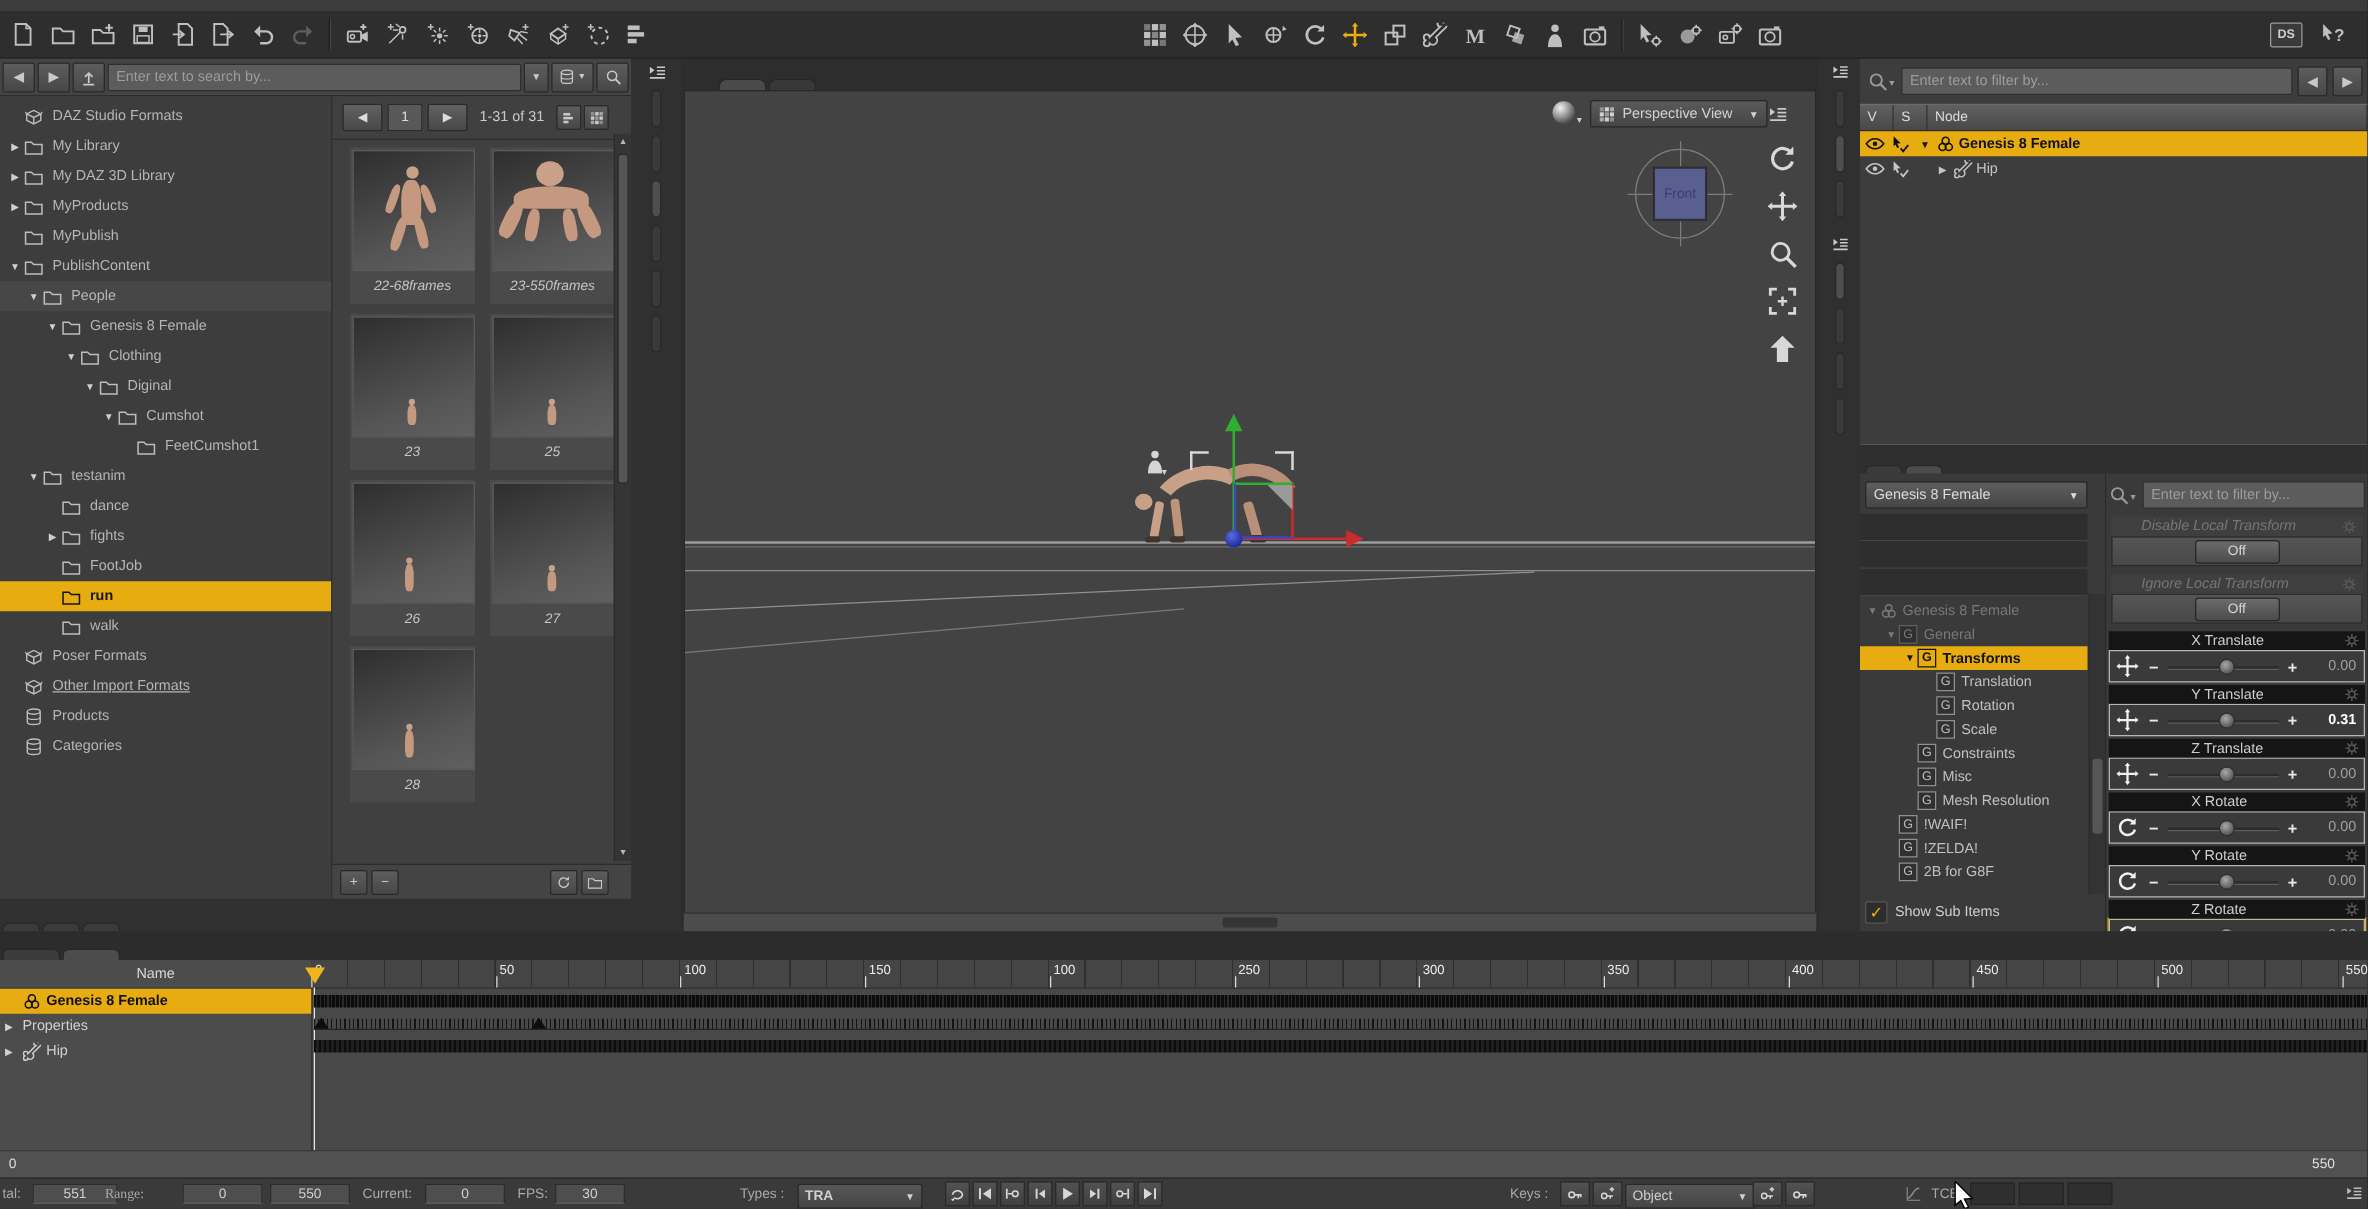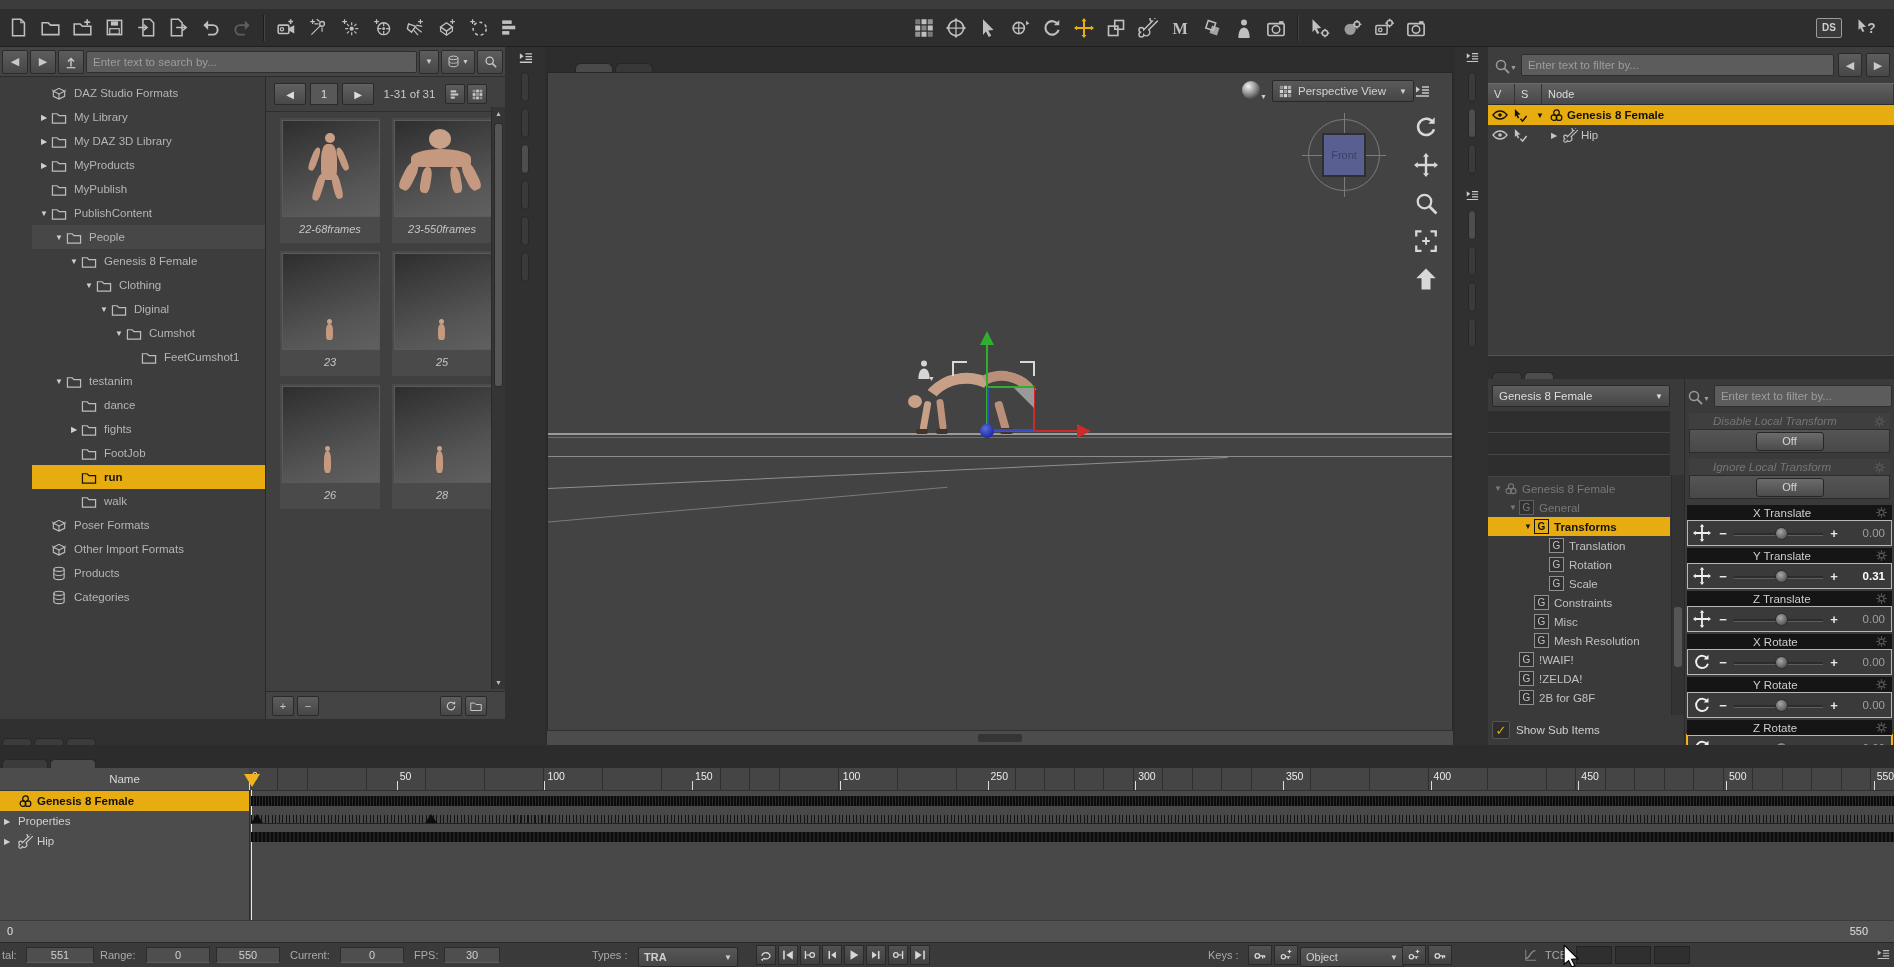--- a/index.html
+++ b/index.html
@@ -27,21 +27,21 @@
   
   .left-panel{position:absolute;left:0;top:0;width:505px;height:698px;background:#383838;}
   .searchrow{position:absolute;left:0;top:0;width:505px;height:30px;background:#444;display:flex;align-items:center;
              padding:0 2px;box-sizing:border-box;gap:2px;border-bottom:1px solid #2c2c2c;}
   .sqbtn{width:24px;height:22px;background:linear-gradient(#5d5d5d,#474747);border:1px solid #2a2a2a;border-radius:2px;
          display:flex;align-items:center;justify-content:center;color:#c9c9c9;font-size:11px;flex:none;}
   .search-input,.filter-input{flex:1;height:20px;background:#5c5c5c;border:1px solid #2e2e2e;border-radius:2px;color:#ddd;
          font-size:11.5px;padding:0 6px;outline:none;min-width:0;}
   .search-input::placeholder,.filter-input::placeholder{color:#9d9d9d;}
   .lp-body{position:absolute;left:0;top:30px;width:505px;height:642px;display:flex;}
-  .tree{width:270px;background:#3d3d3d;border-right:1px solid #2a2a2a;overflow:hidden;padding-top:4px;padding-left:32px;}
+  .tree{width:270px;background:#3d3d3d;border-right:1px solid #2a2a2a;overflow:hidden;padding-top:4px;}
   .trow{height:24px;display:flex;align-items:center;font-size:11.5px;color:#b5b5b5;white-space:nowrap;}
   .trow .arr{width:12px;font-size:8px;color:#cfcfcf;text-align:center;flex:none;}
   .trow.sel{background:#e7ac10;color:#141414;font-weight:bold;}
   .trow.sel .arr{color:#141414;}
   .trow.hl{background:#474747;}
   .ti{width:18px;height:15px;margin-right:6px;color:#bdbdbd;flex:none;}
   .trow.sel .ti{color:#141414;}
   
   .thumbs{flex:1;background:#404040;position:relative;}
   .pager{display:flex;align-items:center;gap:4px;padding:6px 6px 4px 8px;}
@@ -788,21 +788,21 @@
               </svg>
               <span>walk</span>
             </div>
             <div class="trow" style="padding-left: 6px;">
               <span class="arr"></span>
               <svg class="ic ti">
                 <use href="#i-box"></use>
               </svg>
               <span>Poser Formats</span>
             </div>
-            <div class="trow" style="padding-left: 6px;">
+            <div class="trow" style="padding-left: 6px; text-decoration: underline;">
               <span class="arr"></span>
               <svg class="ic ti">
                 <use href="#i-box"></use>
               </svg>
               <span>Other Import Formats</span>
             </div>
             <div class="trow" style="padding-left: 6px;">
               <span class="arr"></span>
               <svg class="ic ti">
                 <use href="#i-db"></use>
@@ -888,20 +888,30 @@
               </div>
               <div class="cell">
                 <div class="imgbox">
                   <div class="figwrap"></div>
                   <div class="fig">
                     <span class="fhead" style="left:42px;top:59px;width:5px;height:5px;"></span>
                     <span class="fbody" style="left:41px;top:64px;width:7px;height:22px;"></span>
                   </div>
                 </div>
                 <div class="clabel">26</div>
+              </div>
+              <div class="cell">
+                <div class="imgbox">
+                  <div class="figwrap"></div>
+                  <div class="fig">
+                    <span class="fhead" style="left:44px;top:65px;width:5px;height:5px;"></span>
+                    <span class="fbody" style="left:43px;top:70px;width:7px;height:16px;"></span>
+                  </div>
+                </div>
+                <div class="clabel">27</div>
               </div>
               <div class="cell">
                 <div class="imgbox">
                   <div class="figwrap"></div>
                   <div class="fig">
                     <span class="fhead" style="left:42px;top:59px;width:5px;height:5px;"></span>
                     <span class="fbody" style="left:41px;top:64px;width:7px;height:22px;"></span>
                   </div>
                 </div>
                 <div class="clabel">28</div>
@@ -1479,21 +1489,21 @@
         <div class="trk3"></div>
       </div>
     </div>
     <div class="rangebar">
       <span style="position:absolute;left:7px;top:4px;">0</span>
       <span style="position:absolute;right:26px;top:4px;">550</span>
     </div>
     <div class="statusbar">
       <span class="sb" style="left:2px;">tal:</span>
       <span class="sb valbox" style="left:26px;width:68px;">551</span>
-      <span class="sb" style="left:100px;">Range:</span>
+      <span class="sb" style="left:84px;font-family:Liberation Serif, serif;">Range:</span>
       <span class="sb valbox" style="left:146px;width:64px;">0</span>
       <span class="sb valbox" style="left:216px;width:64px;">550</span>
       <span class="sb" style="left:290px;">Current:</span>
       <span class="sb valbox" style="left:340px;width:64px;">0</span>
       <span class="sb" style="left:414px;">FPS:</span>
       <span class="sb valbox" style="left:444px;width:56px;">30</span>
       <span class="sb" style="left:592px;">Types :</span>
       <span class="sb dd" style="left:638px;width:88px;">
         <span style="flex:1;font-weight:bold;">TRA</span>
           <span style="font-size:8px;">▼</span>

